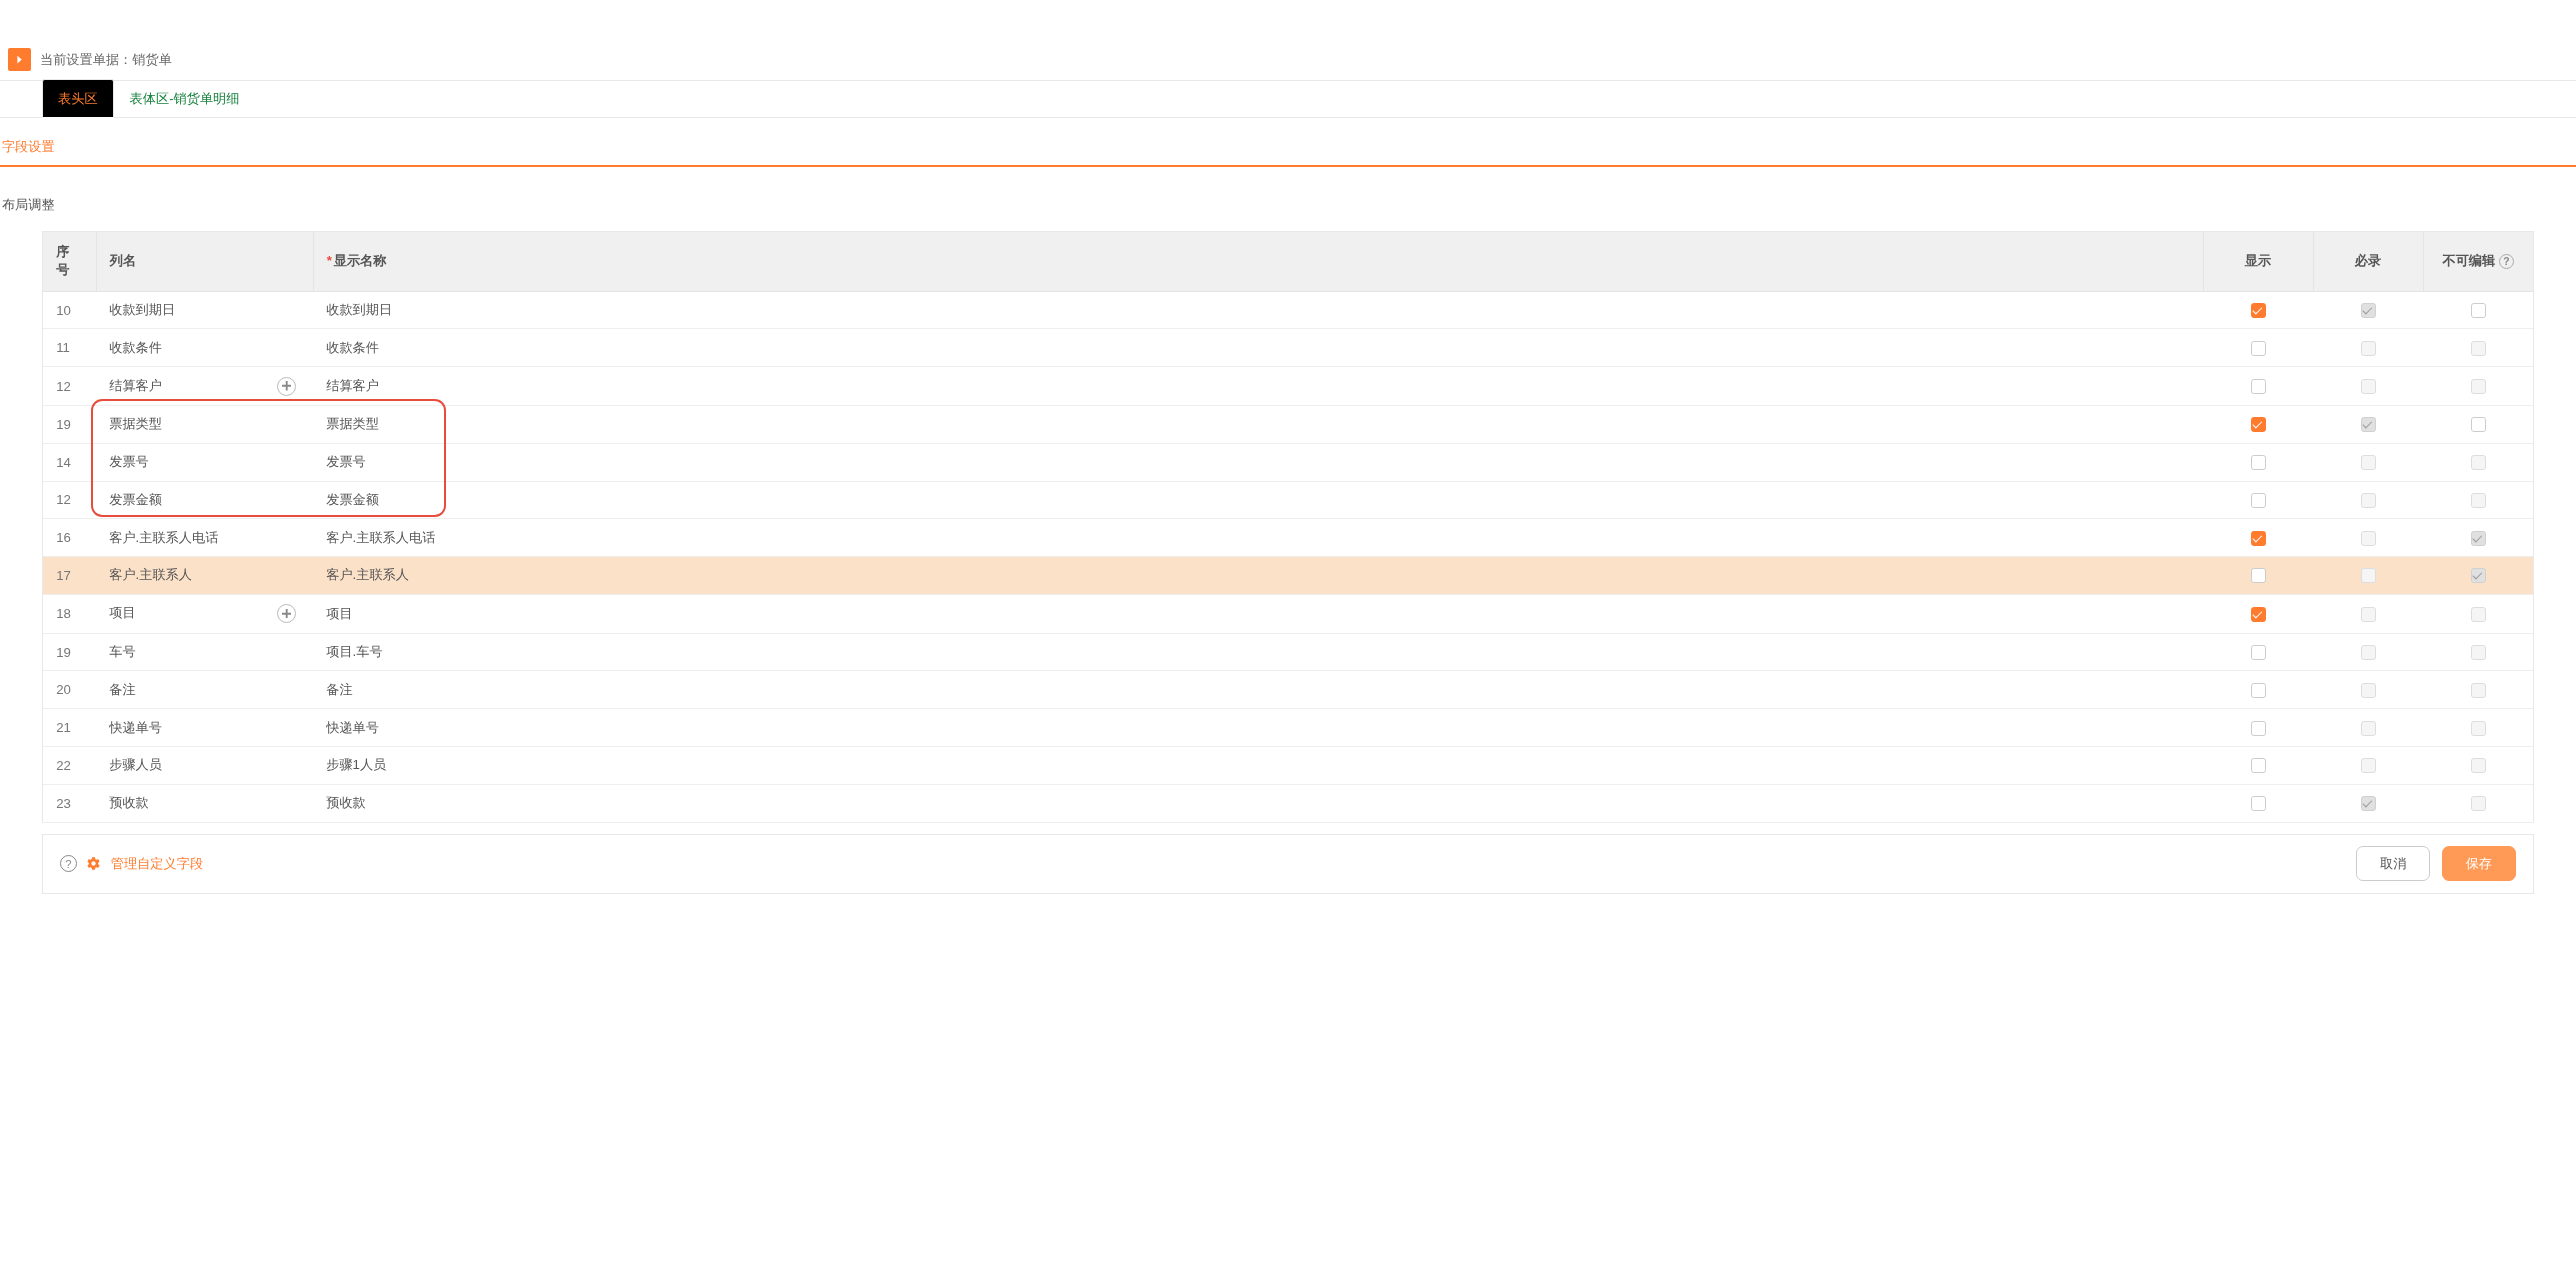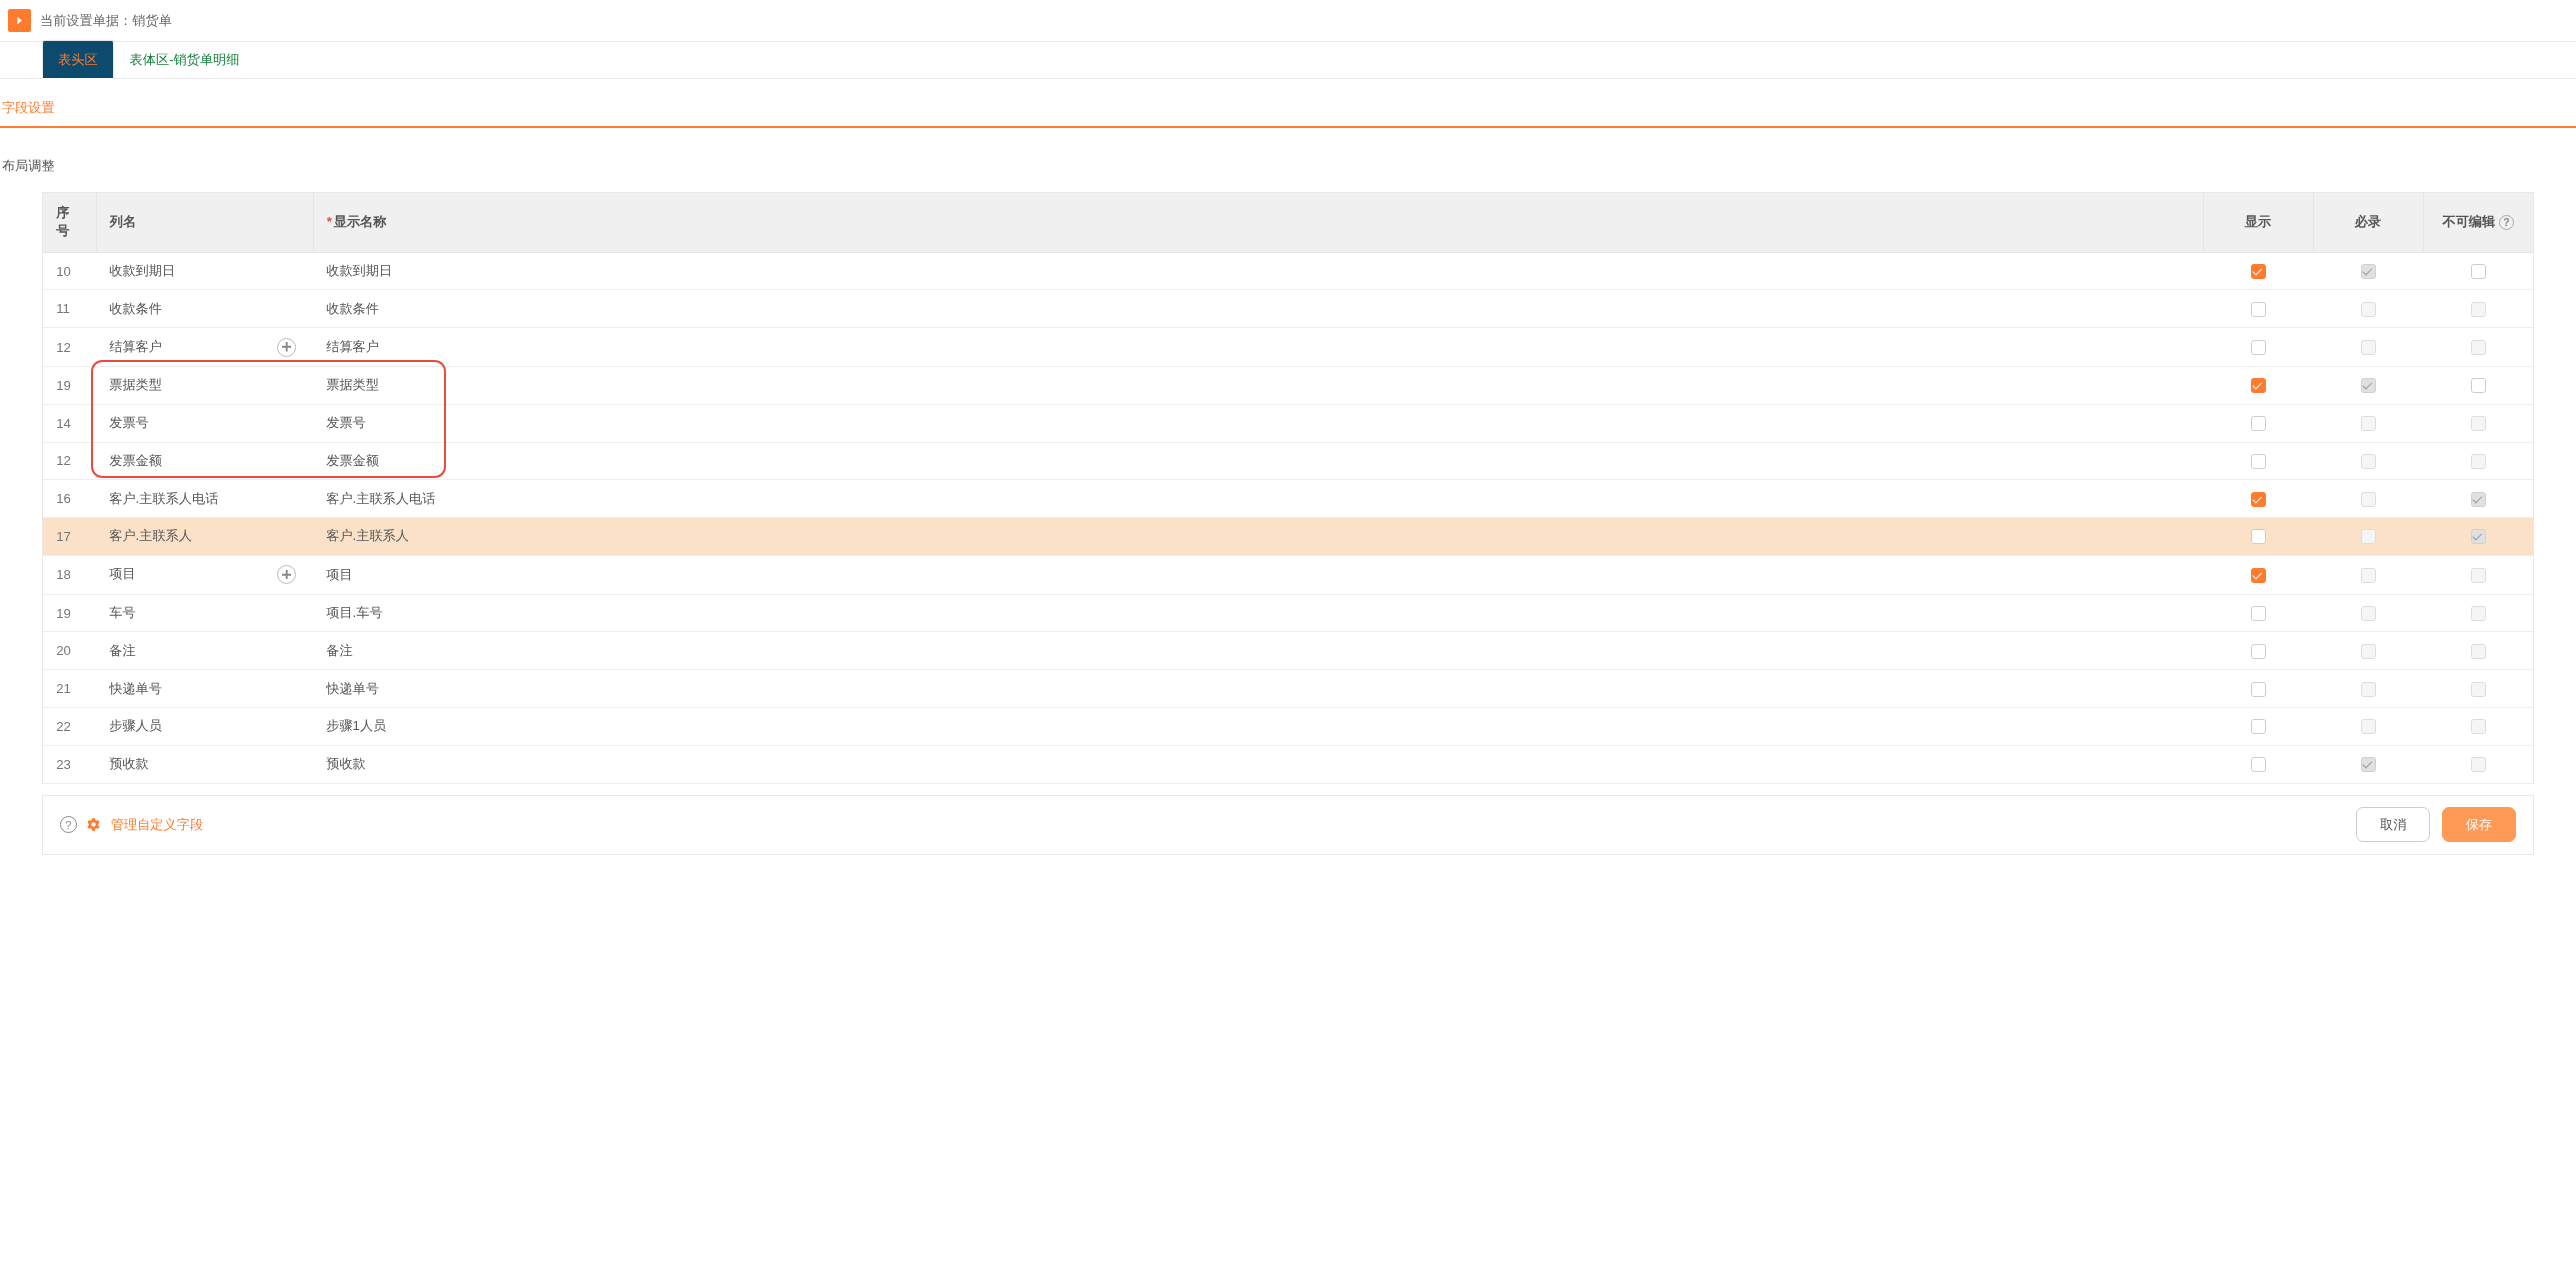--- a/index.html
+++ b/index.html
@@ -1,28 +1,28 @@
 <!DOCTYPE html>
 <html style="font-size:15px"><head>
 <meta charset="utf-8">
 <style>
 * { box-sizing: border-box; margin: 0; padding: 0; }
 body { font-family: -apple-system, "PingFang SC", "Microsoft YaHei", sans-serif; font-size: 13.2px; color: #333; background: #fff; }
-.container { width: 100%; padding: 0; }
+.container { width: 100%; padding: 0; margin-top: 39px; }
 
 
 .topbar { display: flex; align-items: center; height: 42px; border-bottom: 0.9px solid #e8e8e8; }
 .expand-btn { width: 23px; height: 23px; background: #ff7b2e; display: flex; align-items: center; justify-content: center; color: #fff; cursor: pointer; margin-left: 7.6px; margin-right: 9.4px; border-radius: 1.9px; }
 .expand-btn svg { width: 13.2px; height: 13.2px; fill: #fff; }
 .topbar-label { color: #666; font-size: 13.2px; }
 
 
 .tabs1 { display: flex; padding-left: 42px; height: 38px; align-items: flex-end; border-bottom: 0.9px solid #e8e8e8; position: relative; top: -0.9px; }
 .tab1 { padding: 9.4px 15px; border: 0.9px solid transparent; cursor: pointer; color: #15803d; position: relative; bottom: -0.9px; }
-.tab1.active { border: 0.9px solid #e8e8e8; border-bottom: 0.9px solid #fff; color: #ff7b2e; border-top-left-radius: 2.8px; border-top-right-radius: 2.8px; background: #0c4a6e; }
+.tab1.active { border: 0.9px solid #e8e8e8; border-bottom: 0.9px solid #fff; color: #ff7b2e; border-top-left-radius: 2.8px; border-top-right-radius: 2.8px; background: #000000; }
 
 
 .tabs2 { display: flex; justify-content: center; gap: 23px; padding: 13.2px 0 0; flex-direction: column; }
 .tab2 { padding: 5.7px 1.9px 9.4px; cursor: pointer; color: #555; border-bottom: 2.8px solid transparent; }
 .tab2.active { color: #ff7b2e; border-bottom: 2.8px solid #ff7b2e; }
 
 
 .table-wrap { margin: 5.7px 42px 0; border: 0.9px solid #e8e8e8; border-bottom: none; }
 table { width: 100%; border-collapse: collapse; }
 thead th { background: #f0f0f0; font-weight: 600; color: #555; text-align: left; padding: 11.3px 13.2px; border-bottom: 0.9px solid #e4e4e4; }

